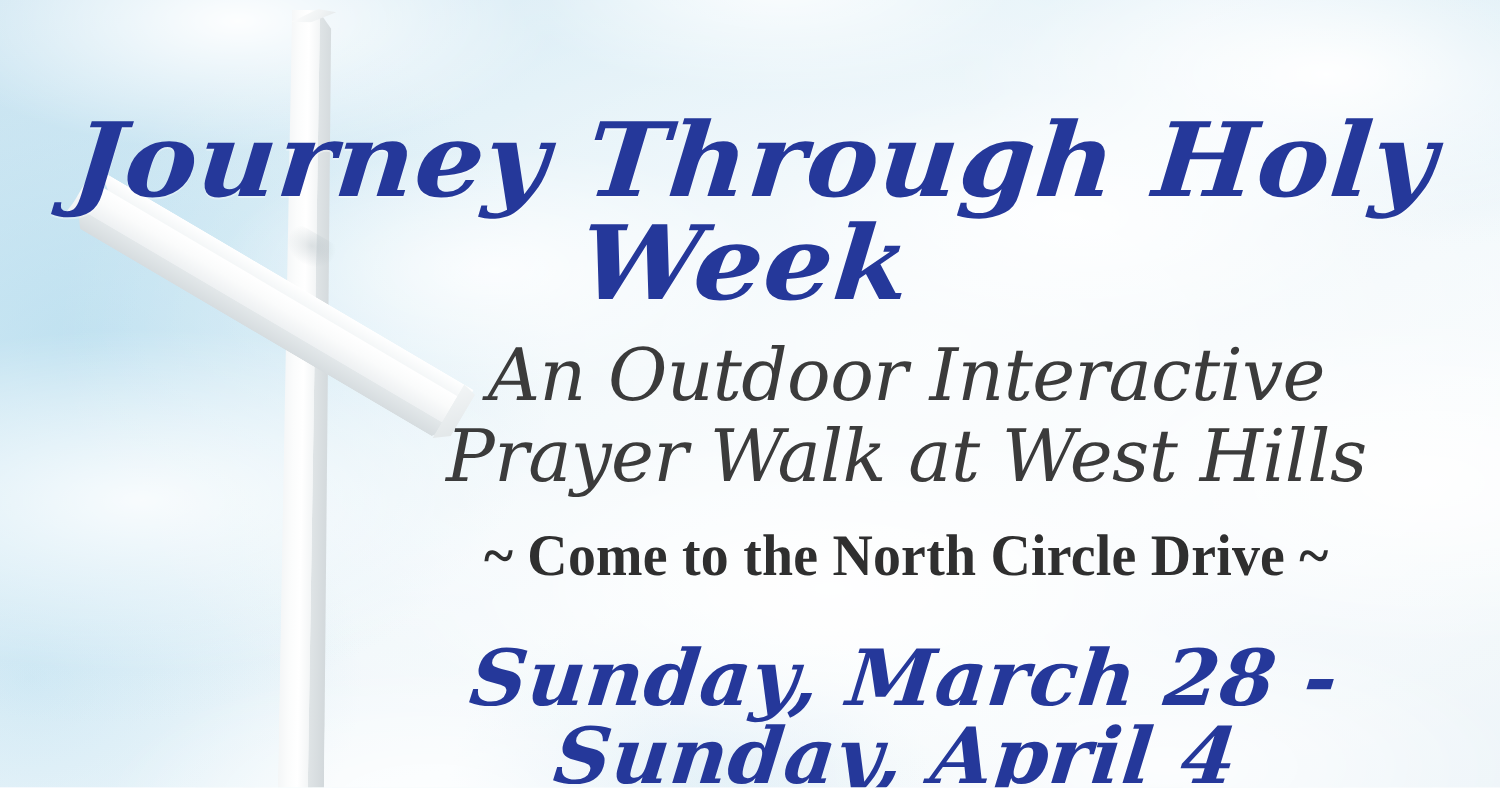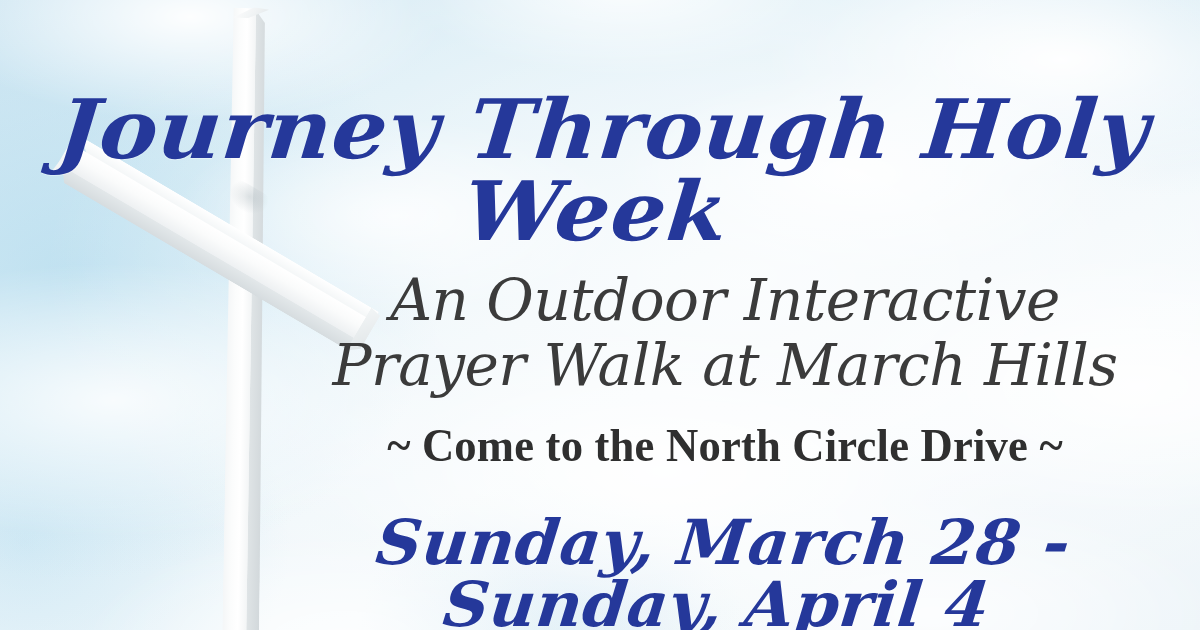--- a/index.html
+++ b/index.html
@@ -242,21 +242,21 @@
       <div class="brightcap"></div>
     </div>
   </div>
 
   <div class="content">
 
     <div class="headline">Journey Through Holy Week</div>
 
     <div class="subline-wrap">
       <div class="subline">An Outdoor Interactive</div>
-      <div class="subline">Prayer Walk at March Hills</div>
+      <div class="subline">Prayer Walk at West Hills</div>
     </div>
 
     <div class="tagline">~ Come to the North Circle Drive ~</div>
 
     <div class="dateline">Sunday, March 28 - Sunday, April 4</div>
 
   </div>
 </div>
 
 </body></html>

